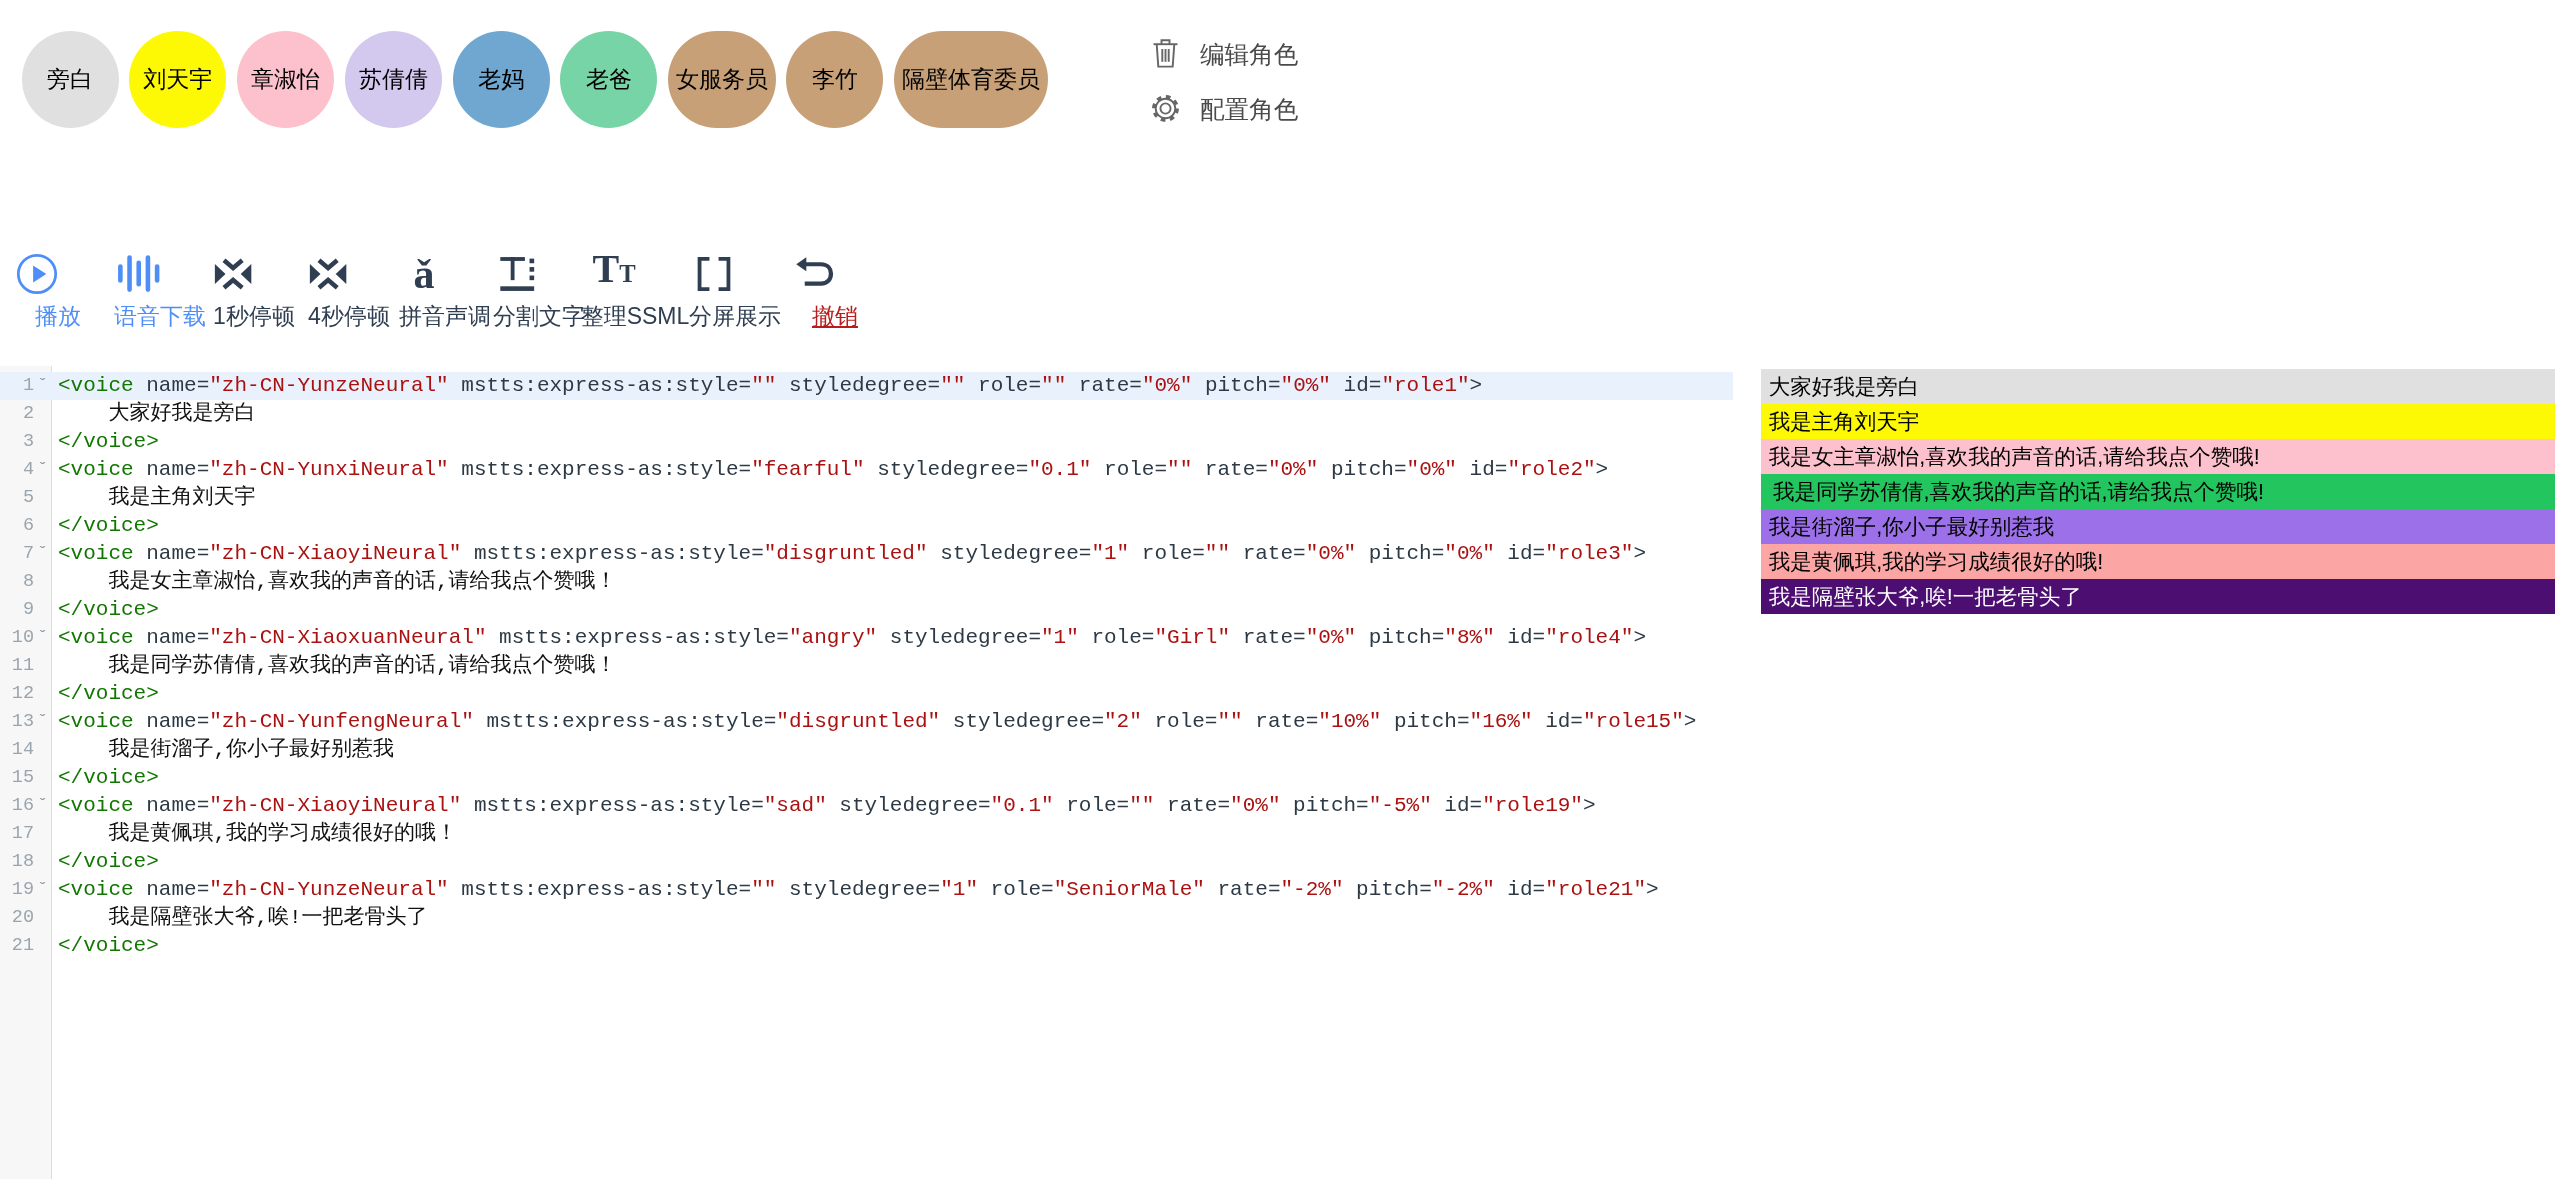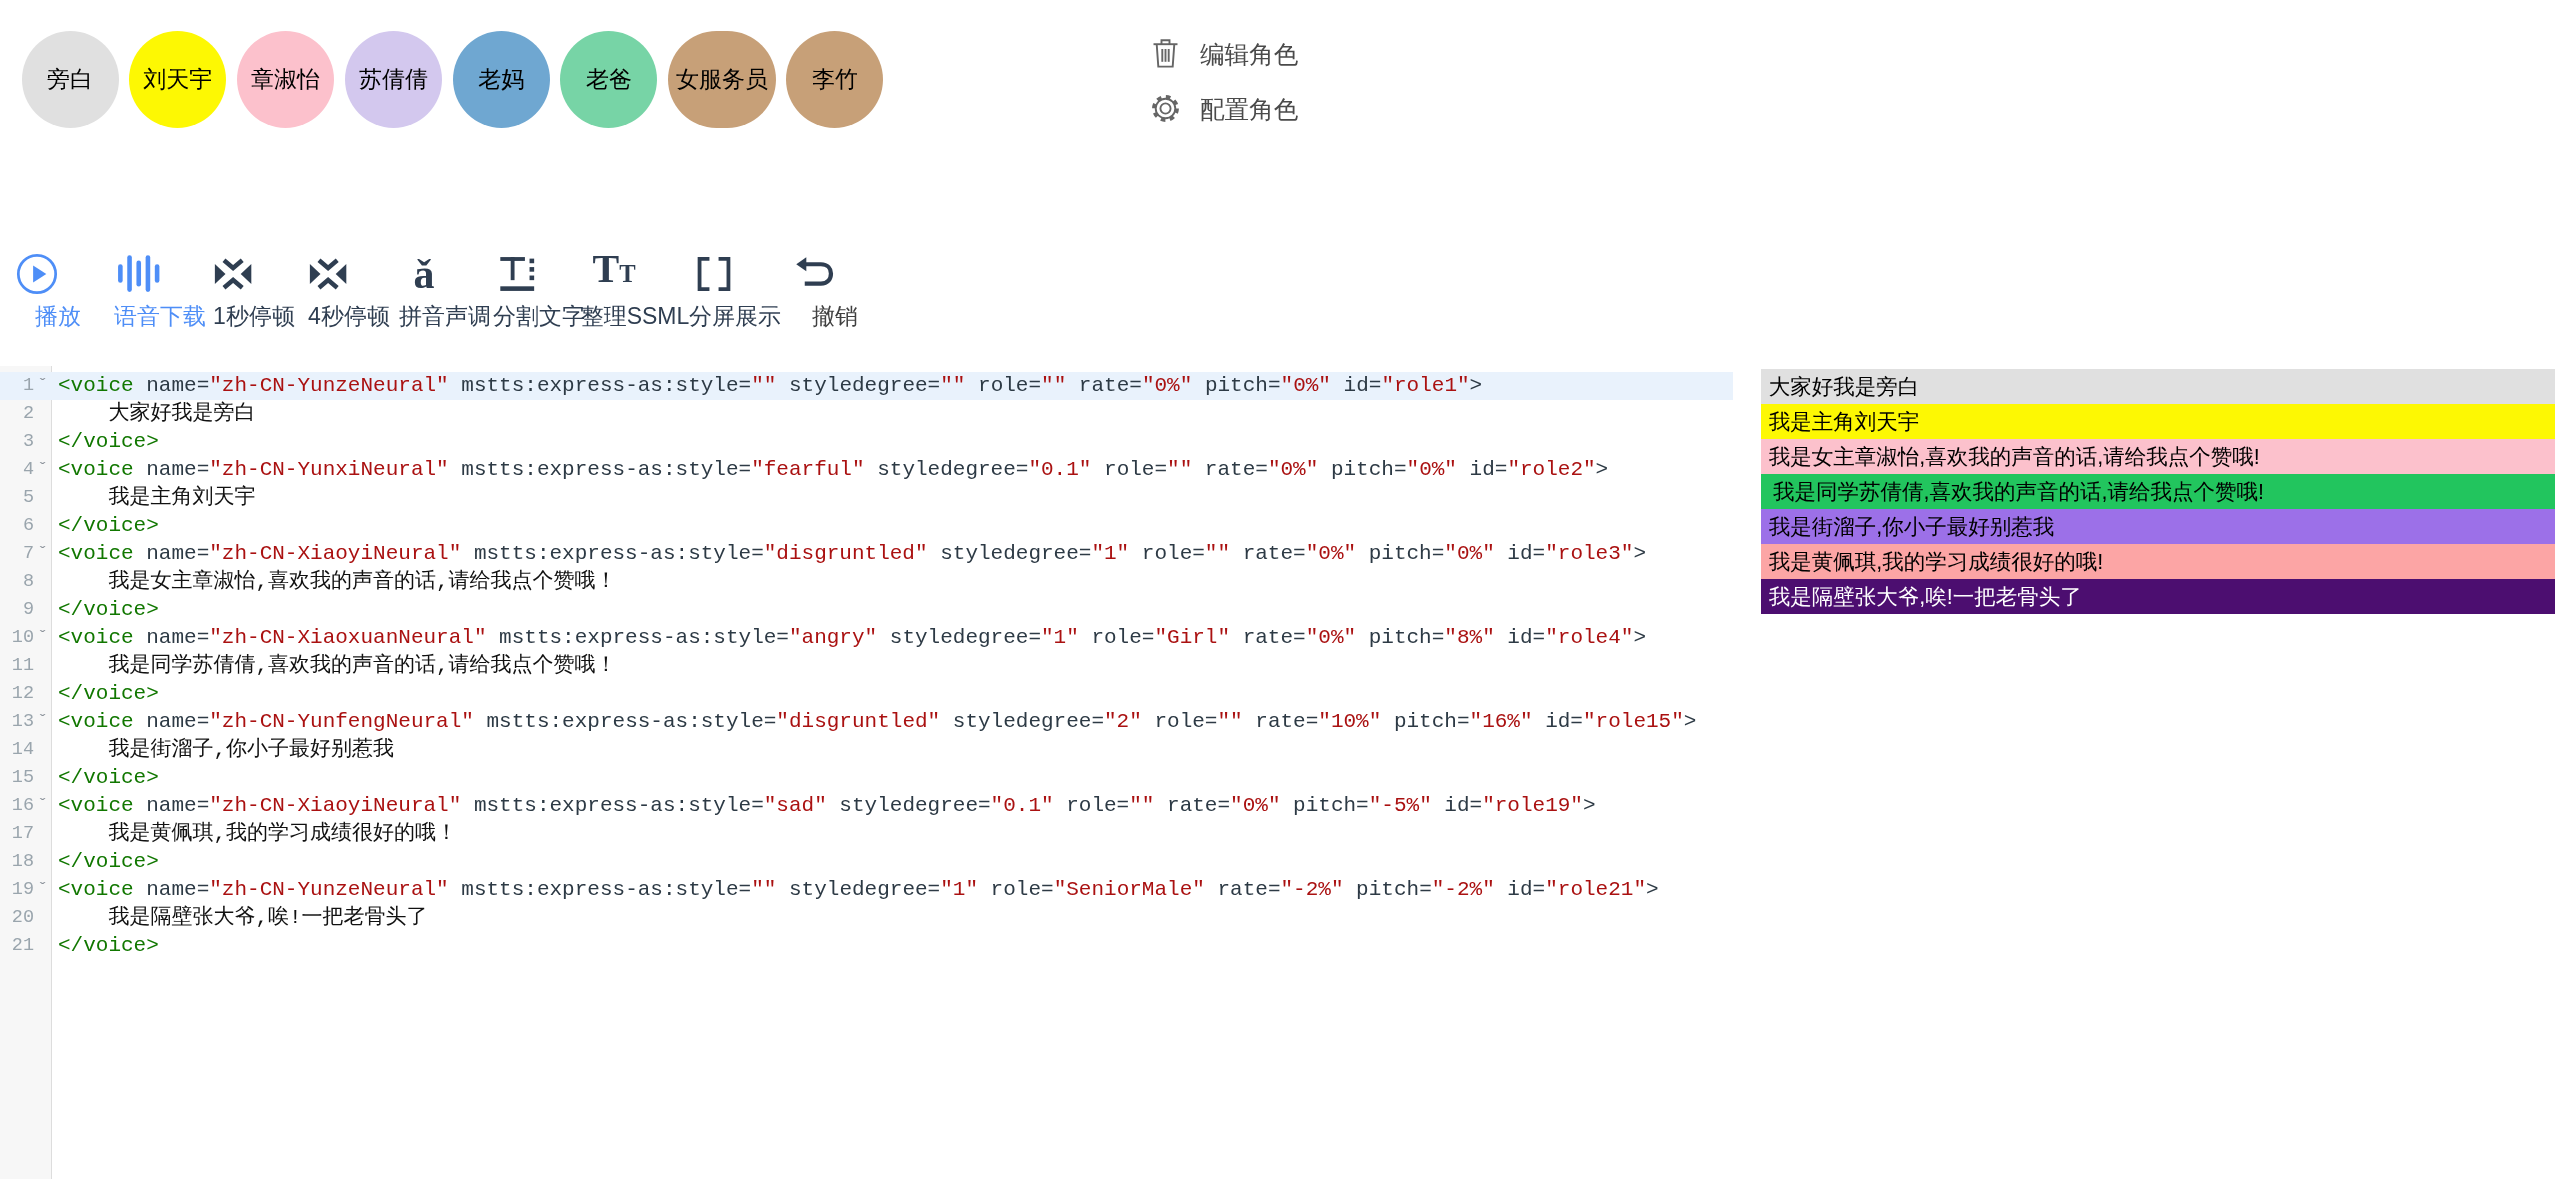--- a/index.html
+++ b/index.html
@@ -55,20 +55,21 @@
 <div class="roles">
   <div class="role-row" id="role-row-0">
       <div class="avatar" style="background: rgb(224, 224, 224); color: rgb(0, 0, 0);">旁白</div>
       <div class="avatar" style="background: rgb(253, 248, 3); color: rgb(0, 0, 0);">刘天宇</div>
       <div class="avatar" style="background: rgb(252, 193, 204); color: rgb(0, 0, 0);">章淑怡</div>
       <div class="avatar" style="background: rgb(211, 200, 238); color: rgb(0, 0, 0);">苏倩倩</div>
       <div class="avatar" style="background: rgb(111, 167, 209); color: rgb(0, 0, 0);">老妈</div>
       <div class="avatar" style="background: rgb(119, 212, 166); color: rgb(0, 0, 0);">老爸</div>
       <div class="avatar" style="background: rgb(199, 160, 120); color: rgb(0, 0, 0);">女服务员</div>
       <div class="avatar" style="background: rgb(199, 160, 120); color: rgb(0, 0, 0);">李竹</div>
+      <div class="avatar" style="background: rgb(199, 160, 120); color: rgb(0, 0, 0);">隔壁体育委员</div>
     </div>
 </div>
 
 <div class="actions">
   <div class="action">
     <span class="aicon" id="action-icon-0"><svg width="29" height="32" viewBox="0 0 36 40">
           <g fill="none" stroke="#666666" stroke-width="2.4">
             <path d="M3 9 H33"></path>
             <path d="M13 9 V4 H23 V9"></path>
             <path d="M7 9 L9 37 H27 L29 9"></path>
@@ -167,21 +168,21 @@
       </div>
     <div class="tlabel" style="color: rgb(47, 62, 81);">分屏展示</div>
   </div>
     <div class="tool" style="left: 814px;">
     <div class="ticon">
         <svg width="42" height="37" viewBox="0 0 54 48">
           <path d="M13 12 H36 C45 12 49 18 49 24 C49 31 45 37 36 37 H15" fill="none" stroke="#2f3e51" stroke-width="5.5"></path>
           <path d="M17 3 L4 12 L17 21 Z" fill="#2f3e51"></path>
         </svg>
       </div>
-    <div class="tlabel" style="color: #404040;">撤销</div>
+    <div class="tlabel" style="color: #b91c1c; text-decoration: underline;">撤销</div>
   </div>
   </div>
 
 <div class="editor">
   <div class="gutter-bg"></div>
   <div class="code-lines" id="code-lines">
       <div class="cm-line active">
     <span class="ln">1</span>
     <span class="fold">ˇ</span>
     <span class="lcode"><span class="tk-tag">&lt;voice</span><span class="tk-attr"> name=</span><span class="tk-str">"zh-CN-YunzeNeural"</span><span class="tk-attr"> mstts:express-as:style=</span><span class="tk-str">""</span><span class="tk-attr"> styledegree=</span><span class="tk-str">""</span><span class="tk-attr"> role=</span><span class="tk-str">""</span><span class="tk-attr"> rate=</span><span class="tk-str">"0%"</span><span class="tk-attr"> pitch=</span><span class="tk-str">"0%"</span><span class="tk-attr"> id=</span><span class="tk-str">"role1"</span><span class="tk-attr">&gt;</span></span>

